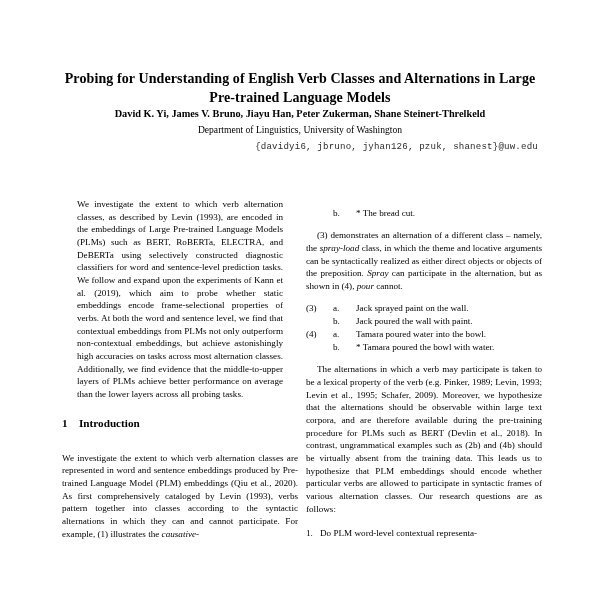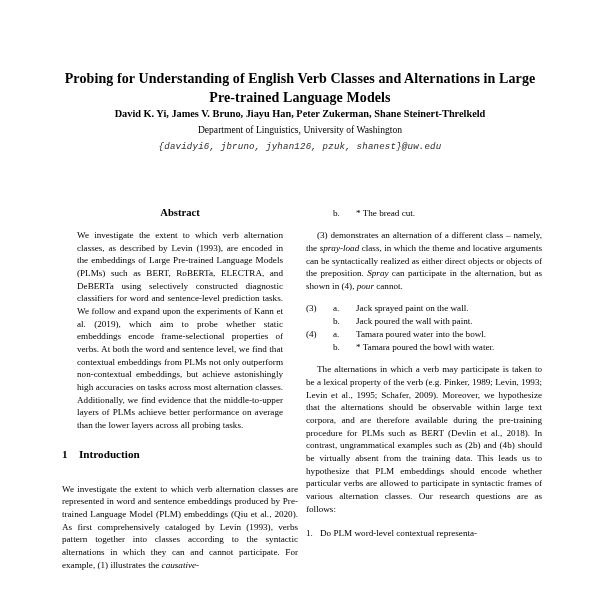--- a/index.html
+++ b/index.html
@@ -42,27 +42,26 @@
     line-height: 1.35;
   }
   .affiliation {
     text-align: center;
     font-size: 9.6px;
     line-height: 1.4;
     margin-top: 2px;
     font-family: Liberation Serif, serif;
   }
   .emails {
-    text-align: center;
+    text-align: right;
     font-family: "Liberation Mono", "DejaVu Sans Mono", monospace;
     font-size: 9.1px;
     margin-top: 4px;
     color: #2b2b2b;
     letter-spacing: 0.2px;
-    font-style: italic;
   }
 
   
   .columns {
     position: absolute;
     top: 198px;
     left: 0;
     width: 600px;
     height: 402px;
     overflow: hidden;
@@ -165,21 +164,20 @@
     <div class="authors">David K. Yi, James V. Bruno, Jiayu Han, Peter Zukerman, Shane Steinert-Threlkeld</div>
     <div class="affiliation">Department of Linguistics, University of Washington</div>
     <div class="emails">{davidyi6, jbruno, jyhan126, pzuk, shanest}@uw.edu</div>
   </div>
 
   <div class="columns">
 
     <div class="col col-left">
 
       <div class="abstract-wrap">
-        <div class="section-heading-centered">Abstract</div>
         <p class="body">We investigate the extent to which verb alternation classes, as described by Levin (1993), are encoded in the embeddings of Large Pre-trained Language Models (PLMs) such as BERT, RoBERTa, ELECTRA, and DeBERTa using selectively constructed diagnostic classifiers for word and sentence-level prediction tasks. We follow and expand upon the experiments of Kann et al. (2019), which aim to probe whether static embeddings encode frame-selectional properties of verbs. At both the word and sentence level, we find that contextual embeddings from PLMs not only outperform non-contextual embeddings, but achieve astonishingly high accuracies on tasks across most alternation classes. Additionally, we find evidence that the middle-to-upper layers of PLMs achieve better performance on average than the lower layers across all probing tasks.</p>
       </div>
 
       <div class="section-heading">
         <span class="num">1</span><span>Introduction</span>
       </div>
 
       <p class="body"><span>We investigate the extent to which verb alternation classes are represented in word and sentence embeddings produced by Pre-trained Language Model (PLM) embeddings (Qiu et al., 2020). As first comprehensively cataloged by Levin (1993), verbs pattern together into classes according to the syntactic alternations in which they can and cannot participate. For example, (1) illustrates the </span><i>causative-</i></p>
 
     </div>

